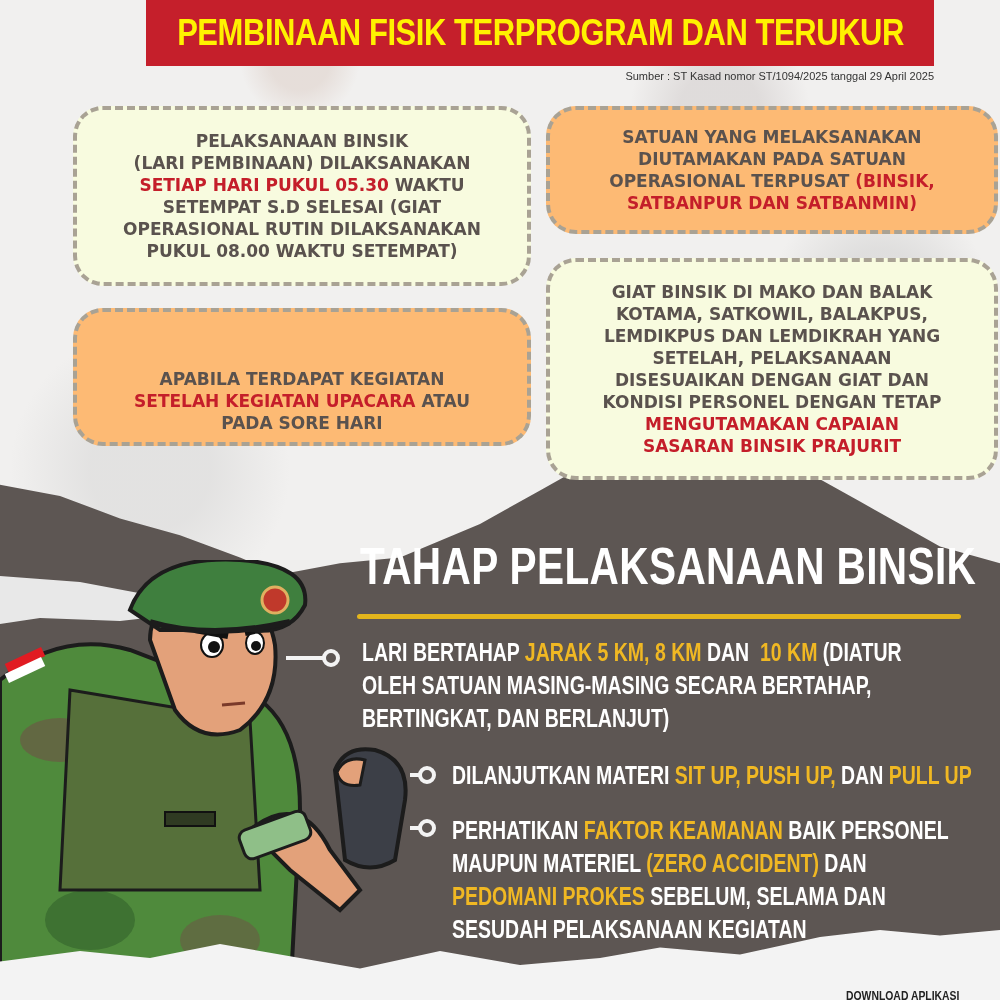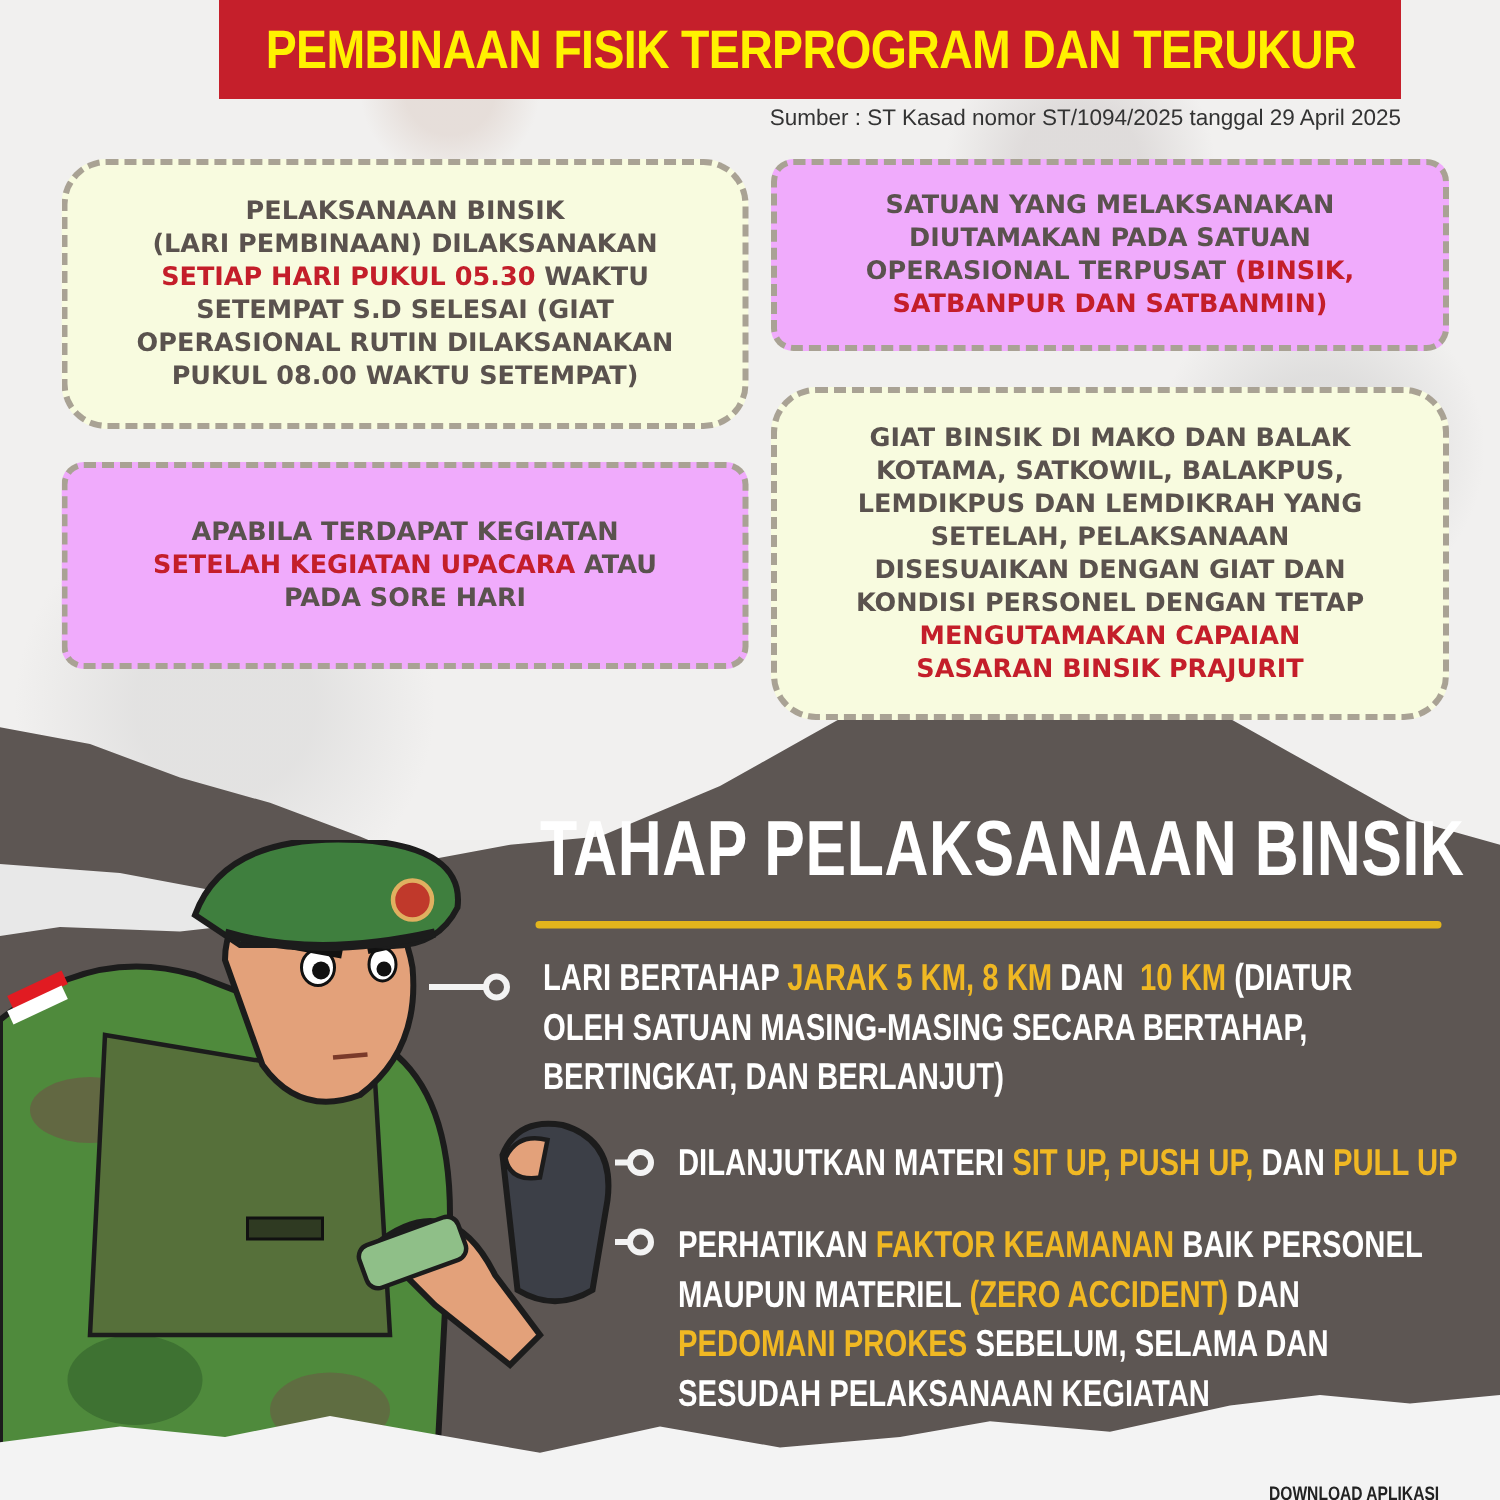--- a/index.html
+++ b/index.html
@@ -42,42 +42,43 @@
     color: #fff200;
     font-family: "Liberation Sans", sans-serif;
     font-weight: 700;
     font-size: 36px;
     letter-spacing: -0.5px;
     transform: scaleX(0.86);
     white-space: nowrap;
   }
   .source {
     position: absolute; right: 66px; top: 70px;
-    font-size: 15px; color: #333;
+    font-size: 11px; color: #333;
     font-family: "Liberation Sans", sans-serif;
   }
   .card {
     position: absolute;
     border: 4px dashed #a9a294;
     border-radius: 30px;
     display: flex; align-items: center; justify-content: center;
     text-align: center;
     color: #5a524e;
     font-family: "DejaVu Sans", sans-serif;
     font-weight: 700;
     font-size: 17px;
     line-height: 22px;
     padding: 8px 22px;
+    margin-left: 32px;
   }
   .card.green { background: #f8fbdf; }
-  .card.peach { background: #f0abfc; border-radius: 15px; }
+  .card.peach { background: #fdba74; }
   .card .hl { color: #c41e2a; }
   #card1 { left: 41px; top: 106px; width: 458px; height: 180px; }
   #card2 { left: 514px; top: 106px; width: 452px; height: 128px; }
-  #card3 { left: 41px; top: 308px; width: 458px; height: 138px; }
+  #card3 { left: 41px; top: 308px; width: 458px; height: 138px; align-items: flex-end; }
   #card4 { left: 514px; top: 258px; width: 452px; height: 222px; }
 
   .section-title {
     position: absolute; left: 360px; top: 536px;
     color: #ffffff;
     font-family: "Liberation Sans", sans-serif;
     font-weight: 700;
     font-size: 52px;
     transform: scaleX(0.78);
     transform-origin: left center;

